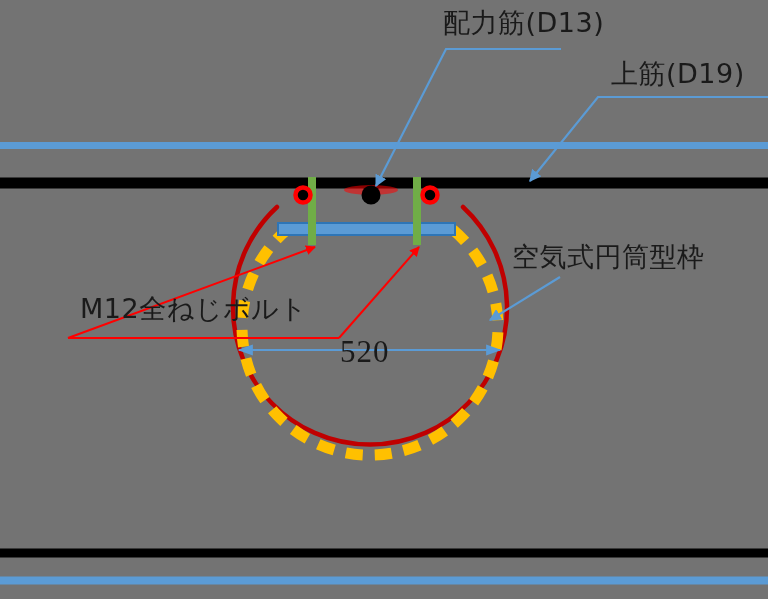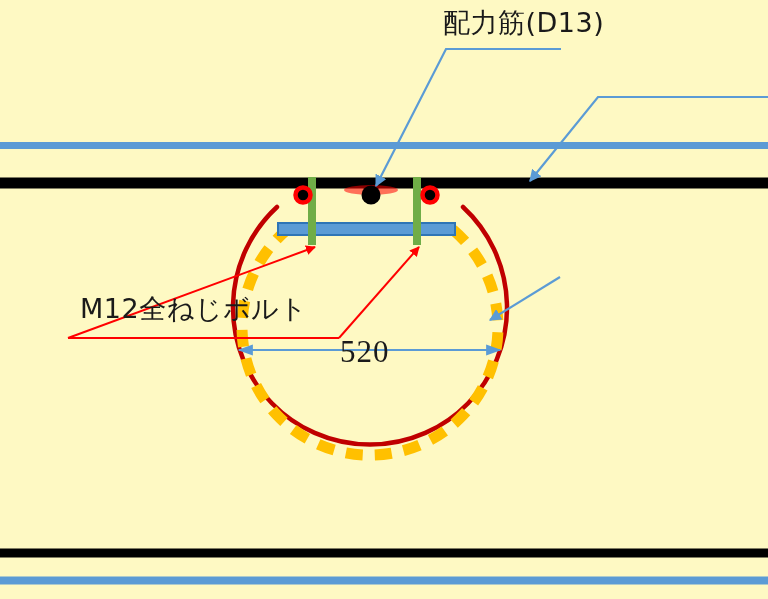--- a/index.html
+++ b/index.html
@@ -7,21 +7,21 @@
     padding: 0;
     background: #ffffff;
   }
   body {
     font-family: "Liberation Sans", "DejaVu Sans", sans-serif;
   }
   #stage {
     position: relative;
     width: 768px;
     height: 599px;
-    background: #fef9c3;
+    background: #737373;
     overflow: hidden;
   }
   #diagram {
     position: absolute;
     left: 0;
     top: 0;
     width: 768px;
     height: 599px;
   }
   .lbl {
@@ -116,19 +116,21 @@
     <g>
       <path d="M 68 338 L 339 338" fill="none" stroke="#ff0000" stroke-width="2"></path>
       <path d="M 68 338 L 315 247" fill="none" stroke="#ff0000" stroke-width="2" marker-end="url(#arrowRed)"></path>
       <path d="M 339 338 L 419 247" fill="none" stroke="#ff0000" stroke-width="2" marker-end="url(#arrowRed)"></path>
     </g>
 
   </svg>
 
   <div class="lbl lbl-jp" style="left:443px; top:9px;">配力筋(D13)</div>
 
+  <div class="lbl lbl-jp" style="left:611px; top:60px;">上筋(D19)</div>
 
   <div class="lbl lbl-jp" style="left:80px; top:295px;">M12全ねじボルト</div>
 
+  <div class="lbl lbl-jp" style="left:512px; top:243px;">空気式円筒型枠</div>
 
   <div class="lbl lbl-dim" style="left:340px; top:336px;">520</div>
 
 </div>
 
 </body></html>

